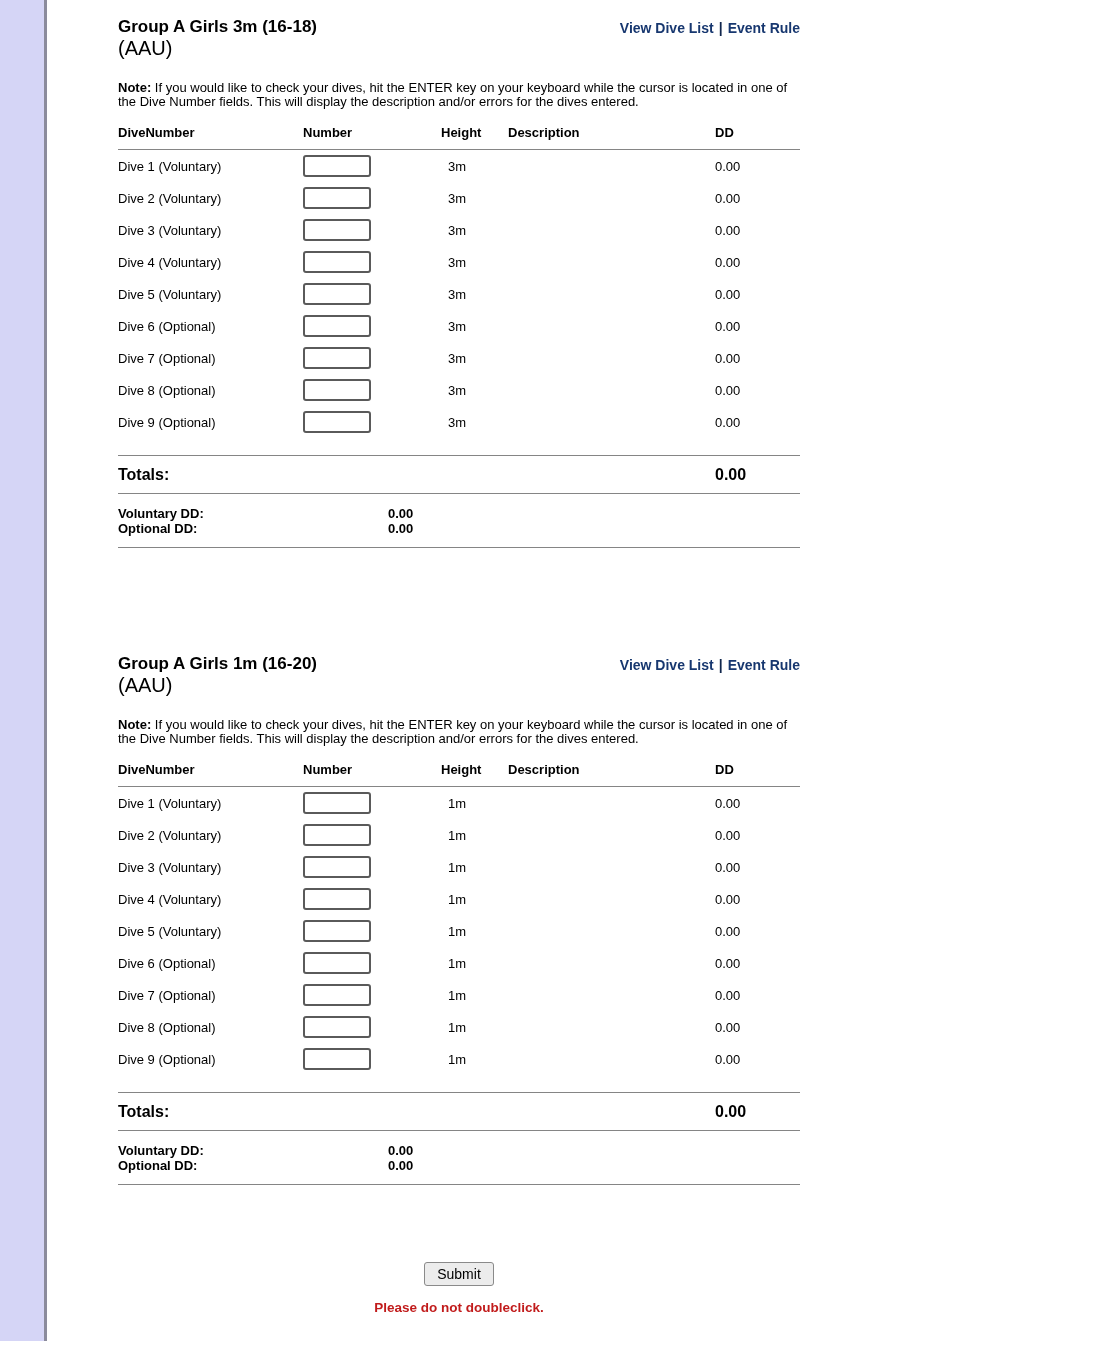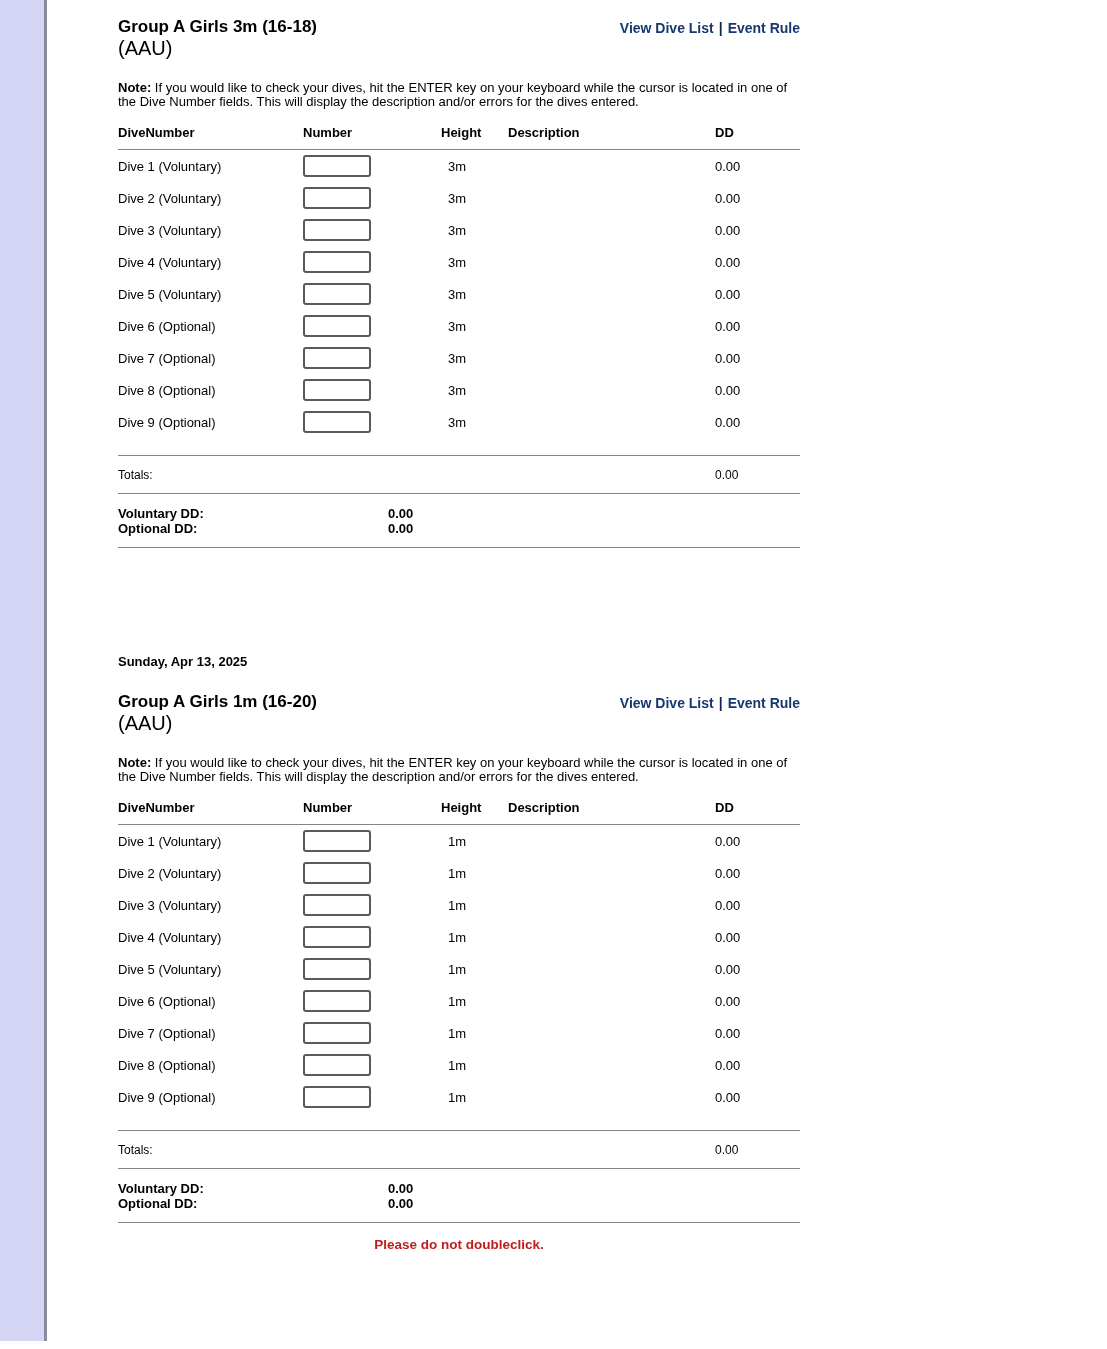--- a/index.html
+++ b/index.html
@@ -34,21 +34,21 @@
 
   .dive-row{height:32px;font-size:13px;}
   .cell.height{padding-left:7px;}
   .cell.dd, .col-dd{text-align:left;}
   .dive-input{
     width:58px;height:16px;background:#fff;
     border:2px solid #5a5a5a;border-radius:3px;
     font-size:13px;padding:1px 3px;font-family:inherit;
   }
 
-  .totals-row{height:37px;font-size:12px;font-weight:normal;}
+  .totals-row{height:37px;font-size:16px;font-weight:bold;}
   .dd-summary{padding:12px 0 11px 0;}
   .dd-line{display:flex;font-size:13px;font-weight:bold;line-height:15px;}
   .dd-label{width:179px;}
   .dd-value{margin-left:91px;}
 
   .section-2{margin-top:106px;}
   .date-line{font-size:13px;font-weight:bold;line-height:15px;}
   .section-2 .event-head{margin-top:23px;}
 
   .submit-area{margin-top:77px;text-align:center;}
@@ -198,21 +198,20 @@
         </div>
         <div class="dd-line">
           <span class="dd-label">Optional DD:</span>
           <span class="dd-value">0.00</span>
         </div>
       </div>
       <div class="hr"></div>
     </section>
 
     <section class="section-2">
-      <div class="date-line">Sunday, Apr 13, 2025</div>
 
       <div class="event-head">
         <div>
           <h1 class="event-title">Group A Girls 1m (16-20)</h1>
           <div class="event-subtitle">(AAU)</div>
         </div>
         <div class="event-links">
           <a>View Dive List</a><span class="sep">|</span><a>Event Rule</a>
         </div>
       </div>
@@ -336,16 +335,19 @@
           <span class="dd-value">0.00</span>
         </div>
         <div class="dd-line">
           <span class="dd-label">Optional DD:</span>
           <span class="dd-value">0.00</span>
         </div>
       </div>
       <div class="hr"></div>
     </section>
 
+    <div class="submit-area">
+      <button type="submit" class="submit-btn">Submit</button>
+    </div>
     <div class="warning">Please do not doubleclick.</div>
 
   </div>
 </div>
 
 </body></html>

